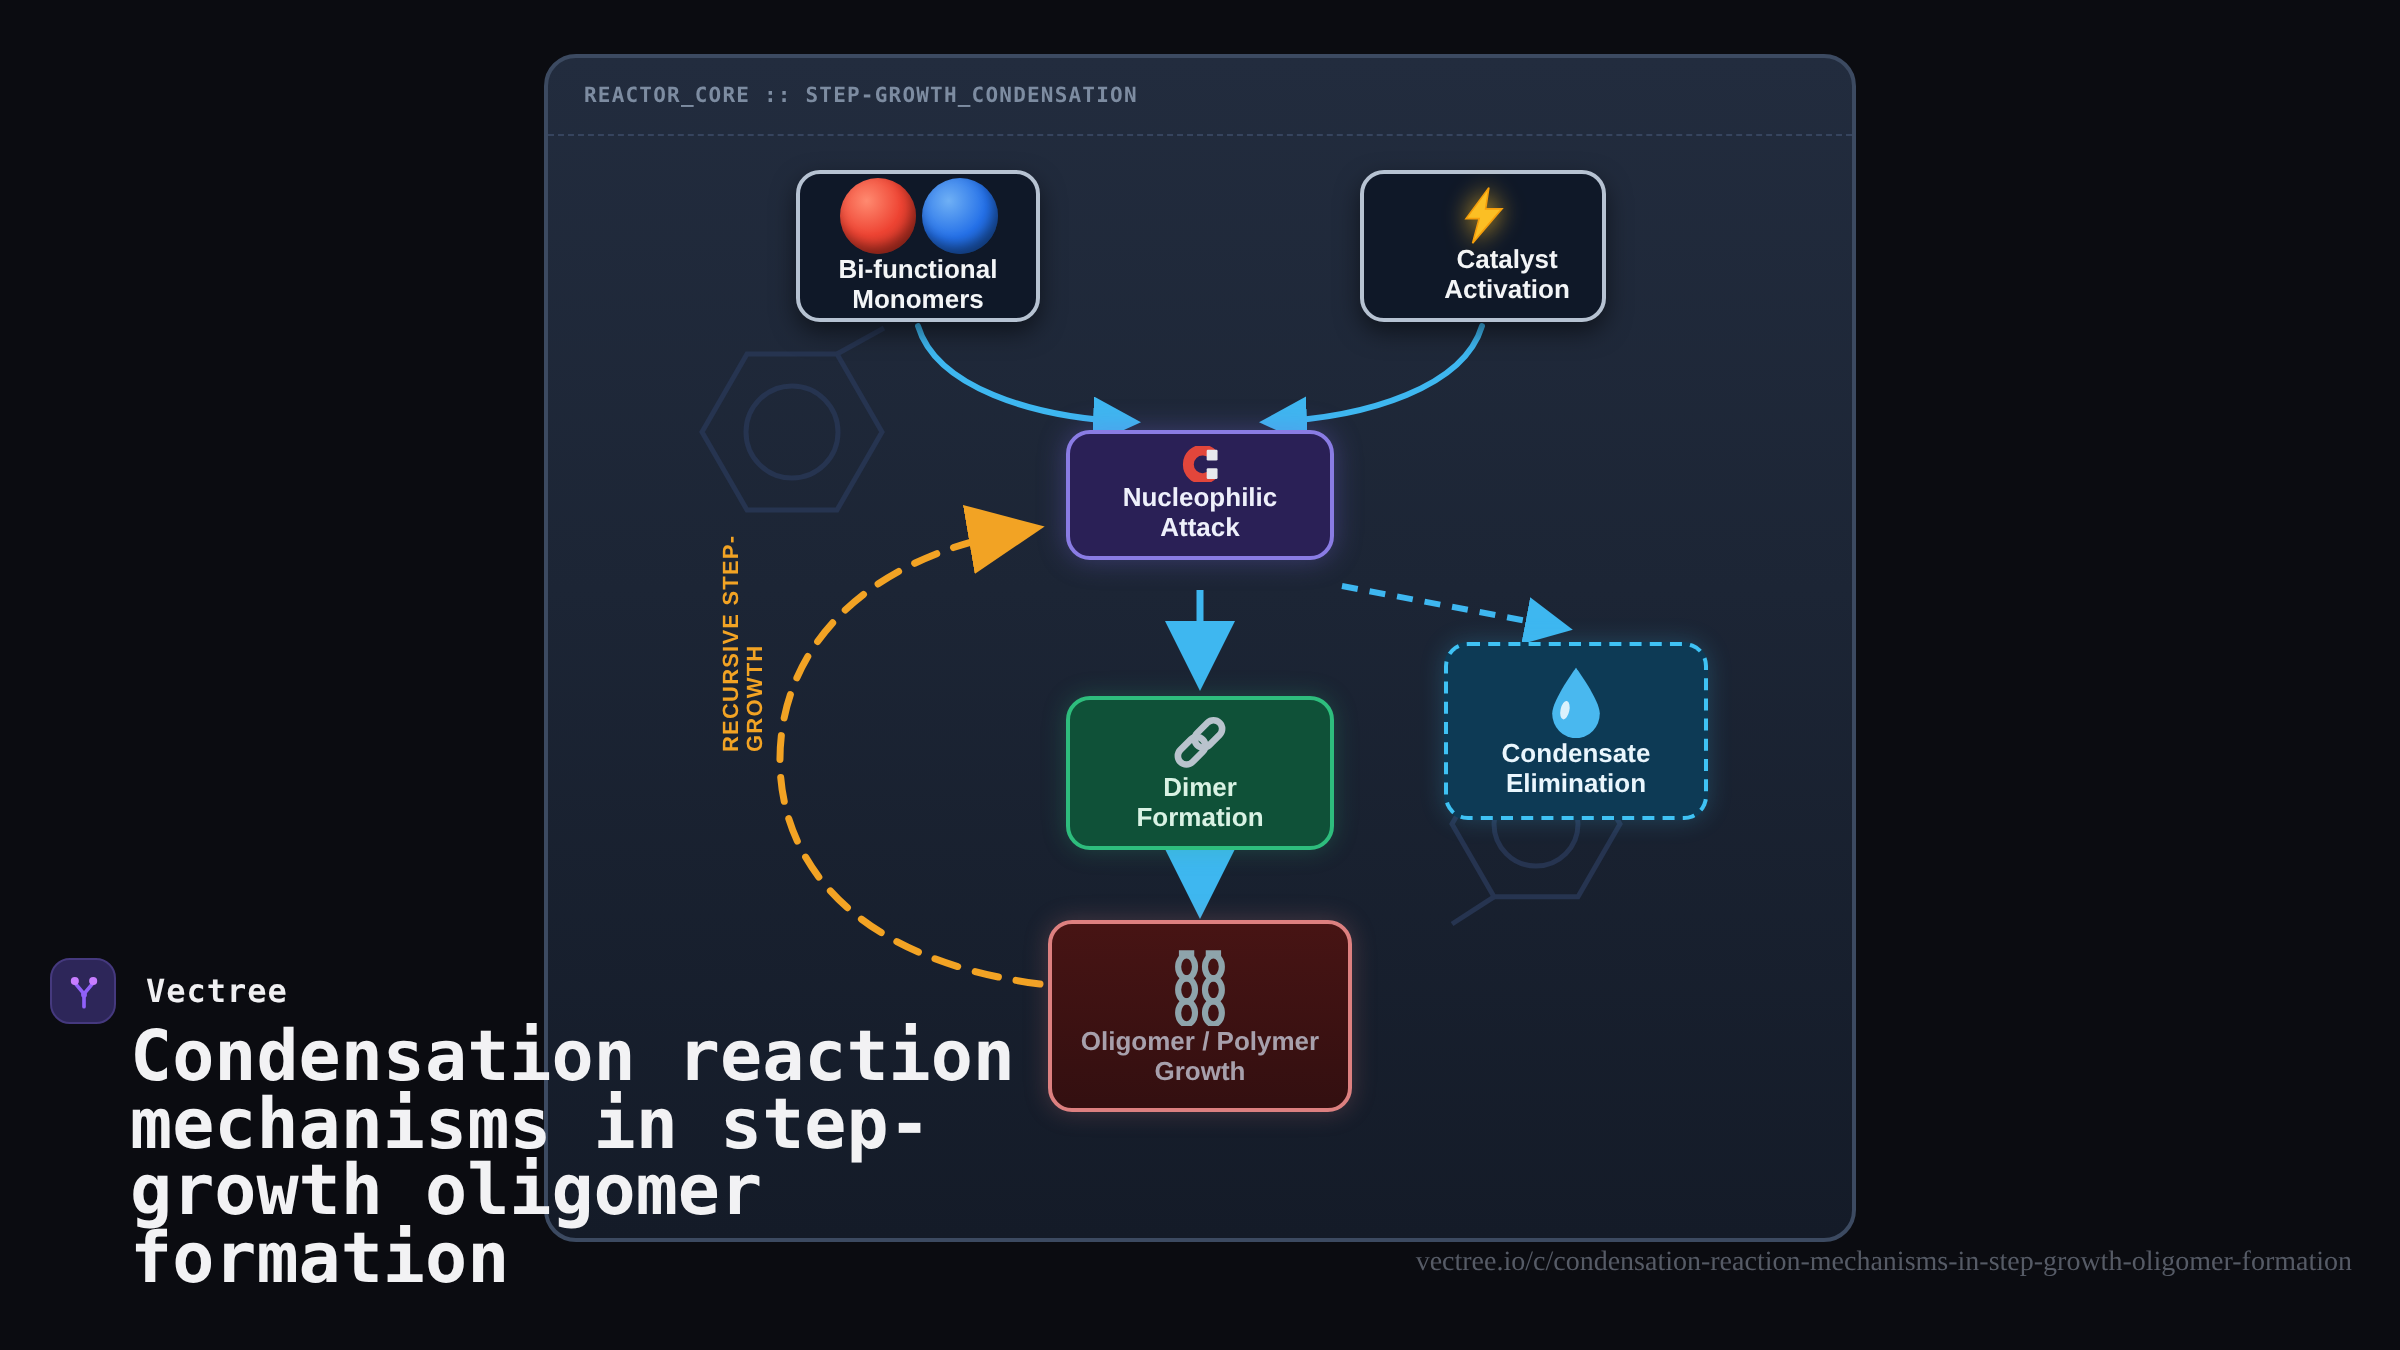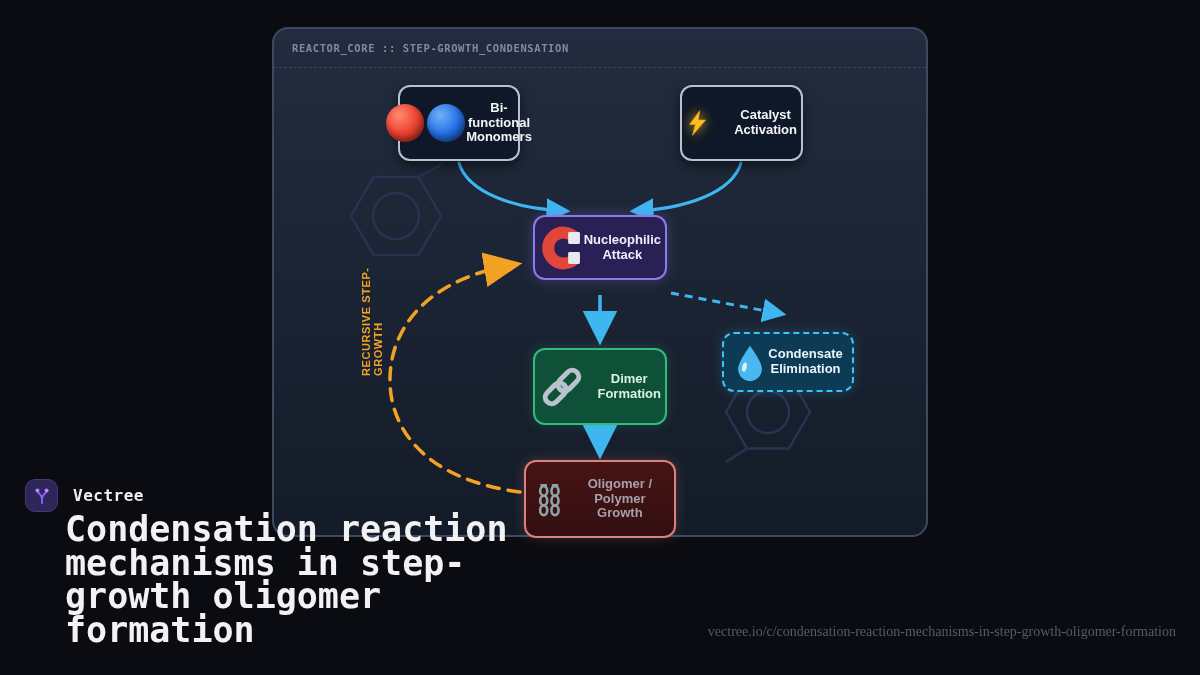--- a/index.html
+++ b/index.html
@@ -11,58 +11,58 @@
     --green-border:#2ebd7d;
     --cyan-border:#3fc2f4;
     --red-border:#dd8080;
     --hex-stroke:#263450;
   }
   *{margin:0;padding:0;box-sizing:border-box;}
   html,body{width:1200px;height:675px;overflow:hidden;}
   body{background:var(--bg);font-family:"Liberation Sans",sans-serif;position:relative;}
 
   .panel{
-    position:absolute;left:272px;top:27px;width:656px;height:510px;
+    position:absolute;left:272px;top:27px;width:656px;height:594px;
     background:linear-gradient(180deg,#222c3e 0%,#1c2535 45%,#141b28 100%);
     border:2px solid var(--panel-border);border-radius:16px;
   }
   .panel-header{
     position:absolute;left:0;top:0;right:0;height:39px;
     border-bottom:1px dashed #36445e;
   }
   .panel-header-text{
     position:absolute;left:18px;top:13px;
     font-family:"DejaVu Sans Mono",monospace;font-weight:bold;
     font-size:10.5px;letter-spacing:0.6px;color:#7d8ca1;
   }
 
   svg.overlay{position:absolute;left:0;top:0;z-index:2;pointer-events:none;}
 
   .node{
     position:absolute;z-index:3;border-radius:12px;
-    display:flex;flex-direction:row;align-items:center;justify-content:center;
+    display:flex;flex-direction:column;align-items:center;justify-content:center;
     gap:1px;padding:6px 4px;text-align:center;
   }
   .node-label{
     font-size:13px;font-weight:bold;line-height:1.14;white-space:pre-line;
   }
   .node-mono{left:398px;top:85px;width:122px;height:76px;
     background:#0f1828;border:2px solid #b6c2d2;box-shadow:0 5px 12px rgba(0,0,0,.5);}
   .node-cata{left:680px;top:85px;width:123px;height:76px;
     background:#0f1828;border:2px solid #b6c2d2;box-shadow:0 5px 12px rgba(0,0,0,.5);}
   .node-nucl{left:533px;top:215px;width:134px;height:65px;
     background:#2a2056;border:2px solid var(--purple-border);
     box-shadow:0 0 14px rgba(122,106,227,.35);}
   .node-dime{left:533px;top:348px;width:134px;height:77px;
     background:#0f5138;border:2px solid var(--green-border);
     box-shadow:0 0 12px rgba(46,189,125,.25);justify-content:space-between;}
-  .node-cond{left:722px;top:332px;width:132px;height:60px;
+  .node-cond{left:722px;top:321px;width:132px;height:89px;
     background:#0d3a55;border:2px dashed var(--cyan-border);
     box-shadow:0 0 12px rgba(63,194,244,.22);justify-content:center;}
-  .node-olig{left:524px;top:460px;width:152px;height:78px;
+  .node-olig{left:524px;top:460px;width:152px;height:96px;
     background:linear-gradient(180deg,#471414 0%,#330f10 100%);
     border:2px solid var(--red-border);box-shadow:0 0 12px rgba(221,128,128,.25);text-align:center;}
 
   .c-mono{color:#f3f5f7;} .c-cata{color:#f3f5f7;margin-left:24px;} .c-nucl{color:#eef0fb;}
   .c-dime{color:#d9f2e4;} .c-cond{color:#eaf6fd;} .c-olig{color:#a7a0ac;}
 
   .monomer-circles{display:flex;gap:3px;}
   .ball{width:38px;height:38px;border-radius:50%;box-shadow:inset -2px -4px 6px rgba(0,0,0,.4);}
   .ball-red{background:radial-gradient(circle at 35% 30%,#ff8a70 0%,#ee4433 48%,#c02a1d 100%);}
   .ball-blue{background:radial-gradient(circle at 35% 30%,#6fb0f5 0%,#2470e8 52%,#1450a8 100%);}

